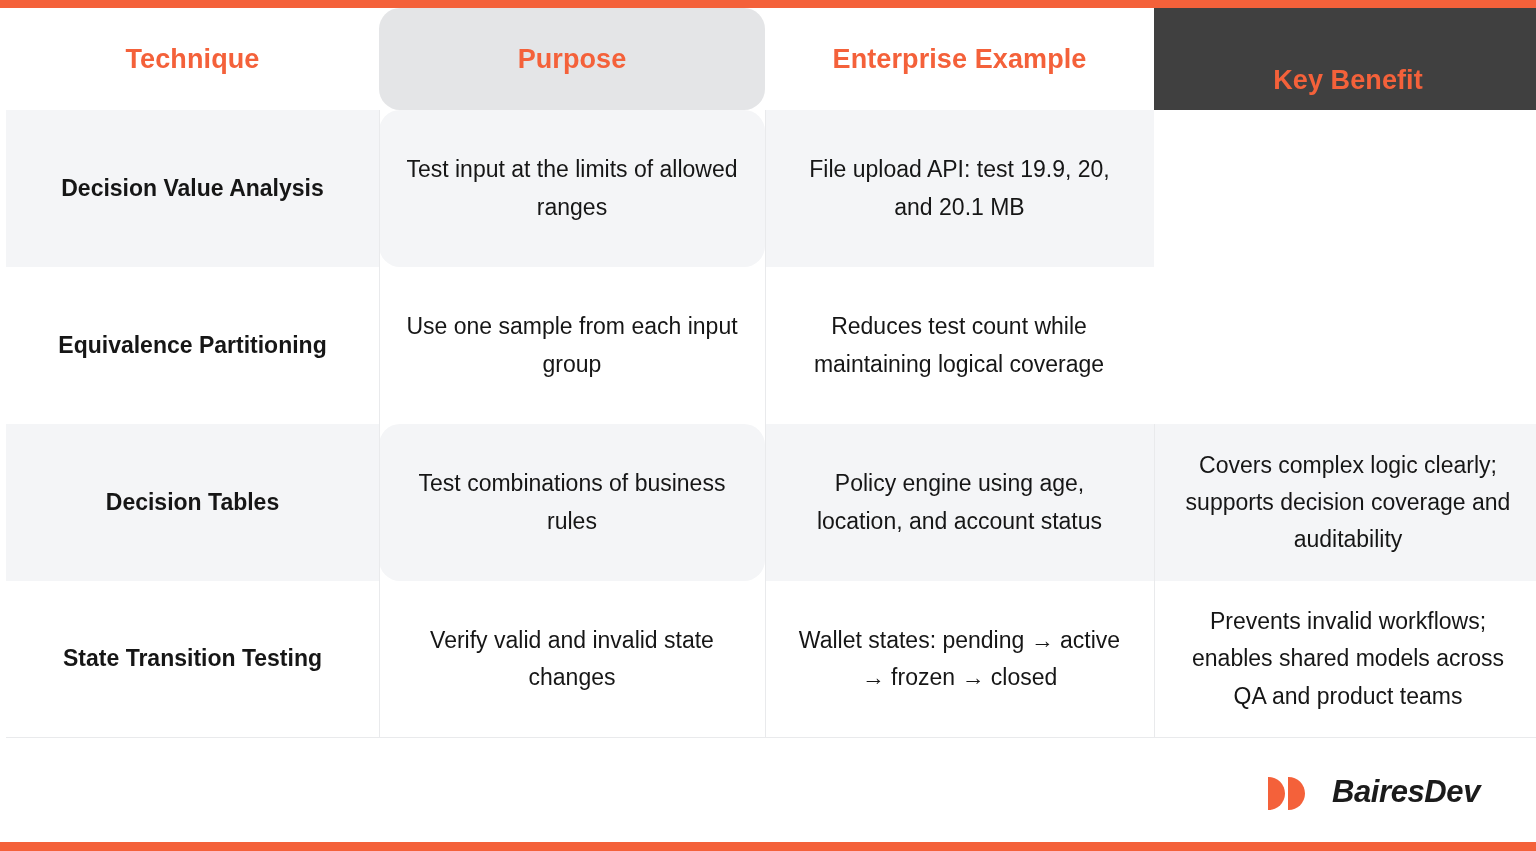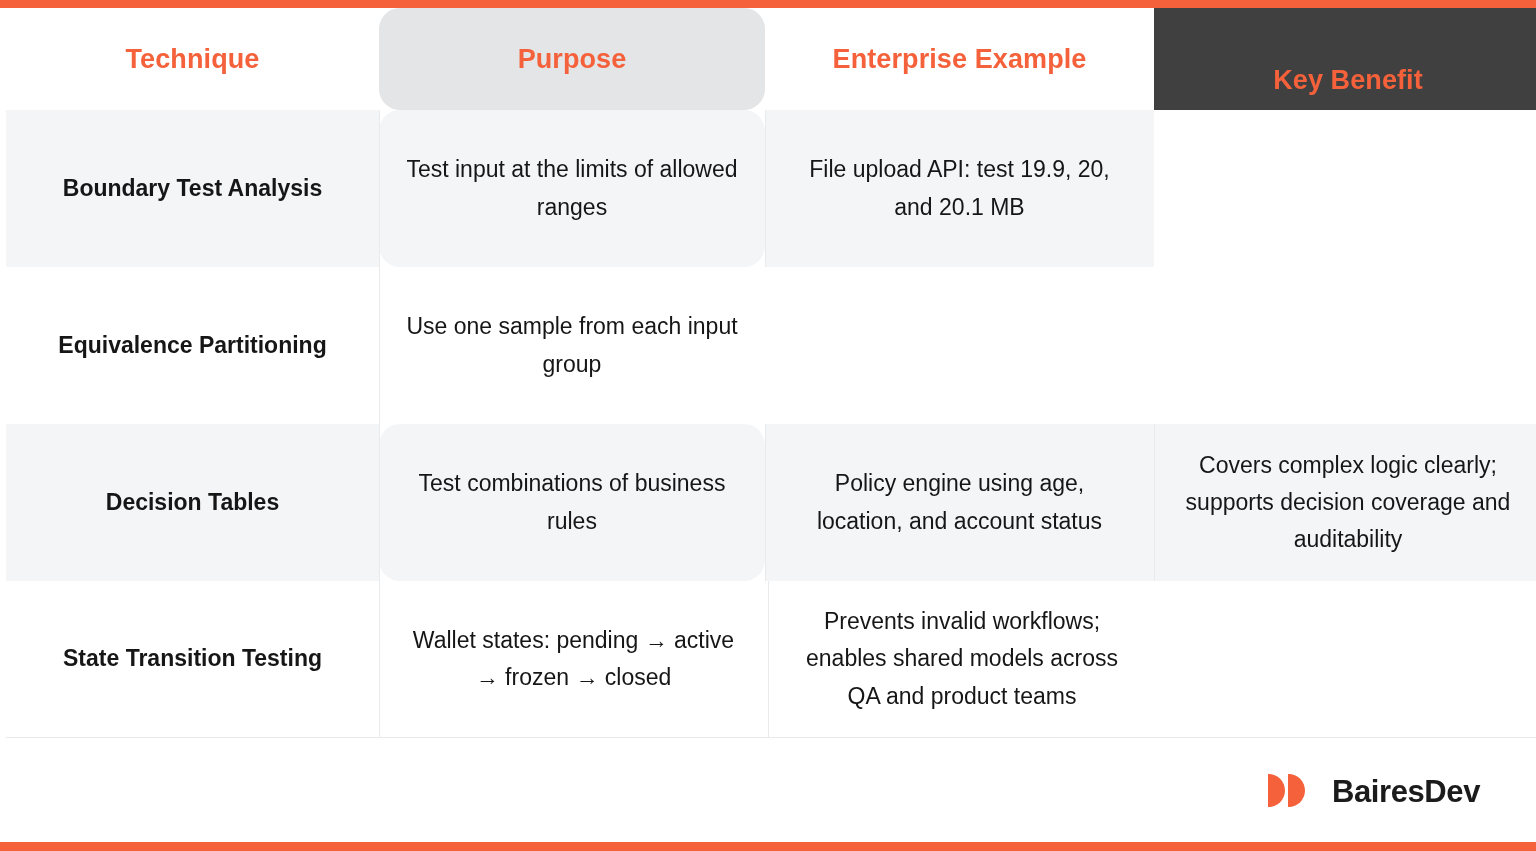--- a/index.html
+++ b/index.html
@@ -64,21 +64,21 @@
   .row.body.last { border-bottom: 1px solid #e9eaec; }
 
   
   .footer {
     position: absolute; left: 0; top: 742px;
     width: 1536px; height: 100px;
     background: #ffffff;
     display: flex; align-items: center; justify-content: flex-end;
     padding-right: 56px;
   }
-  .logo { display: flex; align-items: flex-start; gap: 27px; }
+  .logo { display: flex; align-items: flex-end; gap: 27px; font-style: italic; }
   .logo-mark { display: flex; align-items: center; gap: 3px; }
   .logo-mark .petal {
     width: 17px; height: 33px;
     background: #f4613a;
     border-radius: 0 17px 17px 0;
   }
   .logo-word {
     font-size: 31px; font-weight: bold; color: #1b1b1b; letter-spacing: -0.4px;
   }
 </style>
@@ -101,36 +101,39 @@
       <div class="cell c2">
         <span class="txt">Enterprise Example</span>
       </div>
       <div class="cell c3">
         <span class="txt">Key Benefit</span>
       </div>
     </div>
 
     <div class="row body shade">
       <div class="cell c0">
-        <span class="txt">Boundary Test Analysis</span>
+        <span class="txt">Decision Value Analysis</span>
       </div>
       <div class="cell c1">
         <span class="txt">Test input at the limits of allowed ranges</span>
       </div>
       <div class="cell c2">
         <span class="txt">File upload API: test 19.9, 20, and 20.1 MB</span>
       </div>
     </div>
 
     <div class="row body plain">
       <div class="cell c0">
         <span class="txt">Equivalence Partitioning</span>
       </div>
       <div class="cell c1">
         <span class="txt">Use one sample from each input group</span>
+      </div>
+      <div class="cell c3">
+        <span class="txt">Reduces test count while maintaining logical coverage</span>
       </div>
     </div>
 
     <div class="row body shade">
       <div class="cell c0">
         <span class="txt">Decision Tables</span>
       </div>
       <div class="cell c1">
         <span class="txt">Test combinations of business rules</span>
       </div>
@@ -138,20 +141,23 @@
         <span class="txt">Policy engine using age, location, and account status</span>
       </div>
       <div class="cell c3">
         <span class="txt">Covers complex logic clearly; supports decision coverage and auditability</span>
       </div>
     </div>
 
     <div class="row body plain last">
       <div class="cell c0">
         <span class="txt">State Transition Testing</span>
+      </div>
+      <div class="cell c1">
+        <span class="txt">Verify valid and invalid state changes</span>
       </div>
       <div class="cell c2">
         <span class="txt">Wallet states: pending → active → frozen → closed</span>
       </div>
       <div class="cell c3">
         <span class="txt">Prevents invalid workflows; enables shared models across QA and product teams</span>
       </div>
     </div>
 
   </div>

